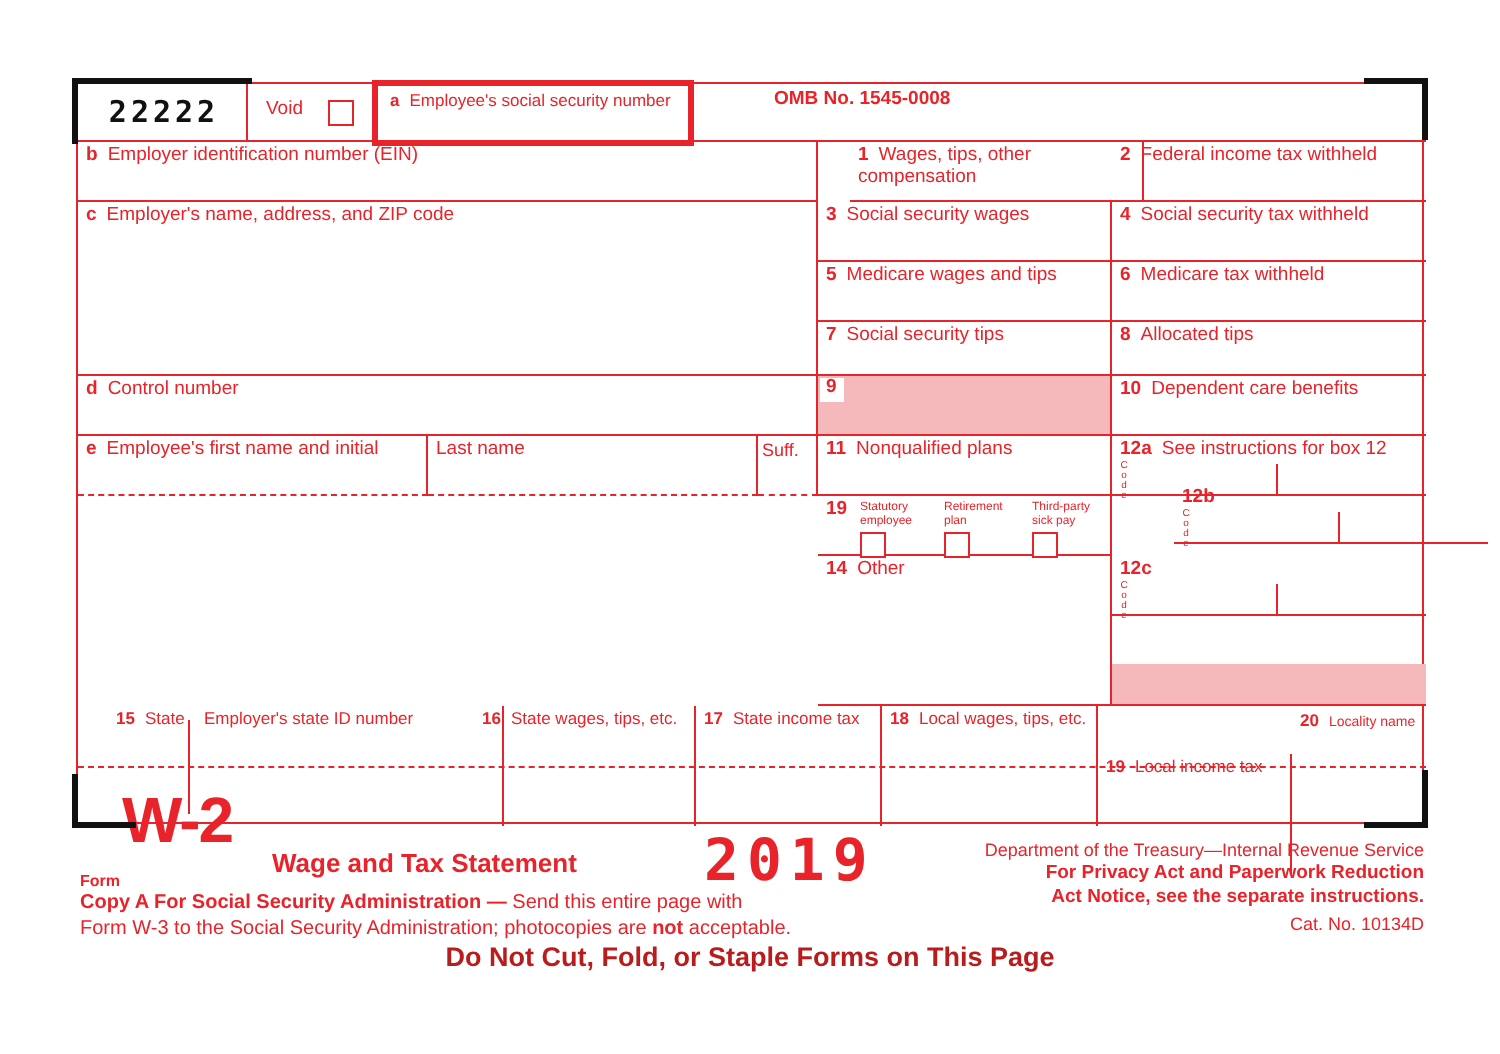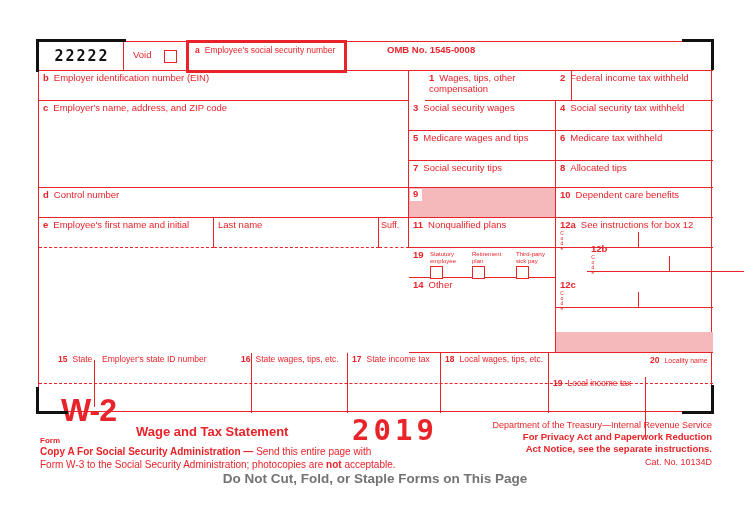--- a/index.html
+++ b/index.html
@@ -178,13 +178,13 @@
 <div class="ftr" style="right:38px;top:420px;font-size:9px;text-align:right;">Department of the Treasury—Internal Revenue Service</div>
 <div class="ftr b" style="right:38px;top:431px;font-size:9.5px;text-align:right;line-height:1.25;">
   <span>For Privacy Act and Paperwork Reduction</span><br>
   <span>Act Notice, see the separate instructions.</span>
 </div>
 <div class="ftr" style="right:38px;top:457px;font-size:9px;text-align:right;">Cat. No. 10134D</div>
 <div class="ftr" style="left:40px;top:446px;font-size:10px;line-height:1.25;">
   <span class="b">Copy A For Social Security Administration —</span><span> Send this entire page with</span><br>
   <span>Form W-3 to the Social Security Administration; photocopies are </span><span class="b">not</span><span> acceptable.</span>
 </div>
-<div class="ftr b" style="left:0;top:471px;width:750px;text-align:center;font-size:13.5px;color:#737373;">Do Not Cut, Fold, or Staple Forms on This Page</div>
+<div class="ftr b" style="left:0;top:471px;width:750px;text-align:center;font-size:13.5px;color:#b91c1c;">Do Not Cut, Fold, or Staple Forms on This Page</div>
 
 </body></html>

